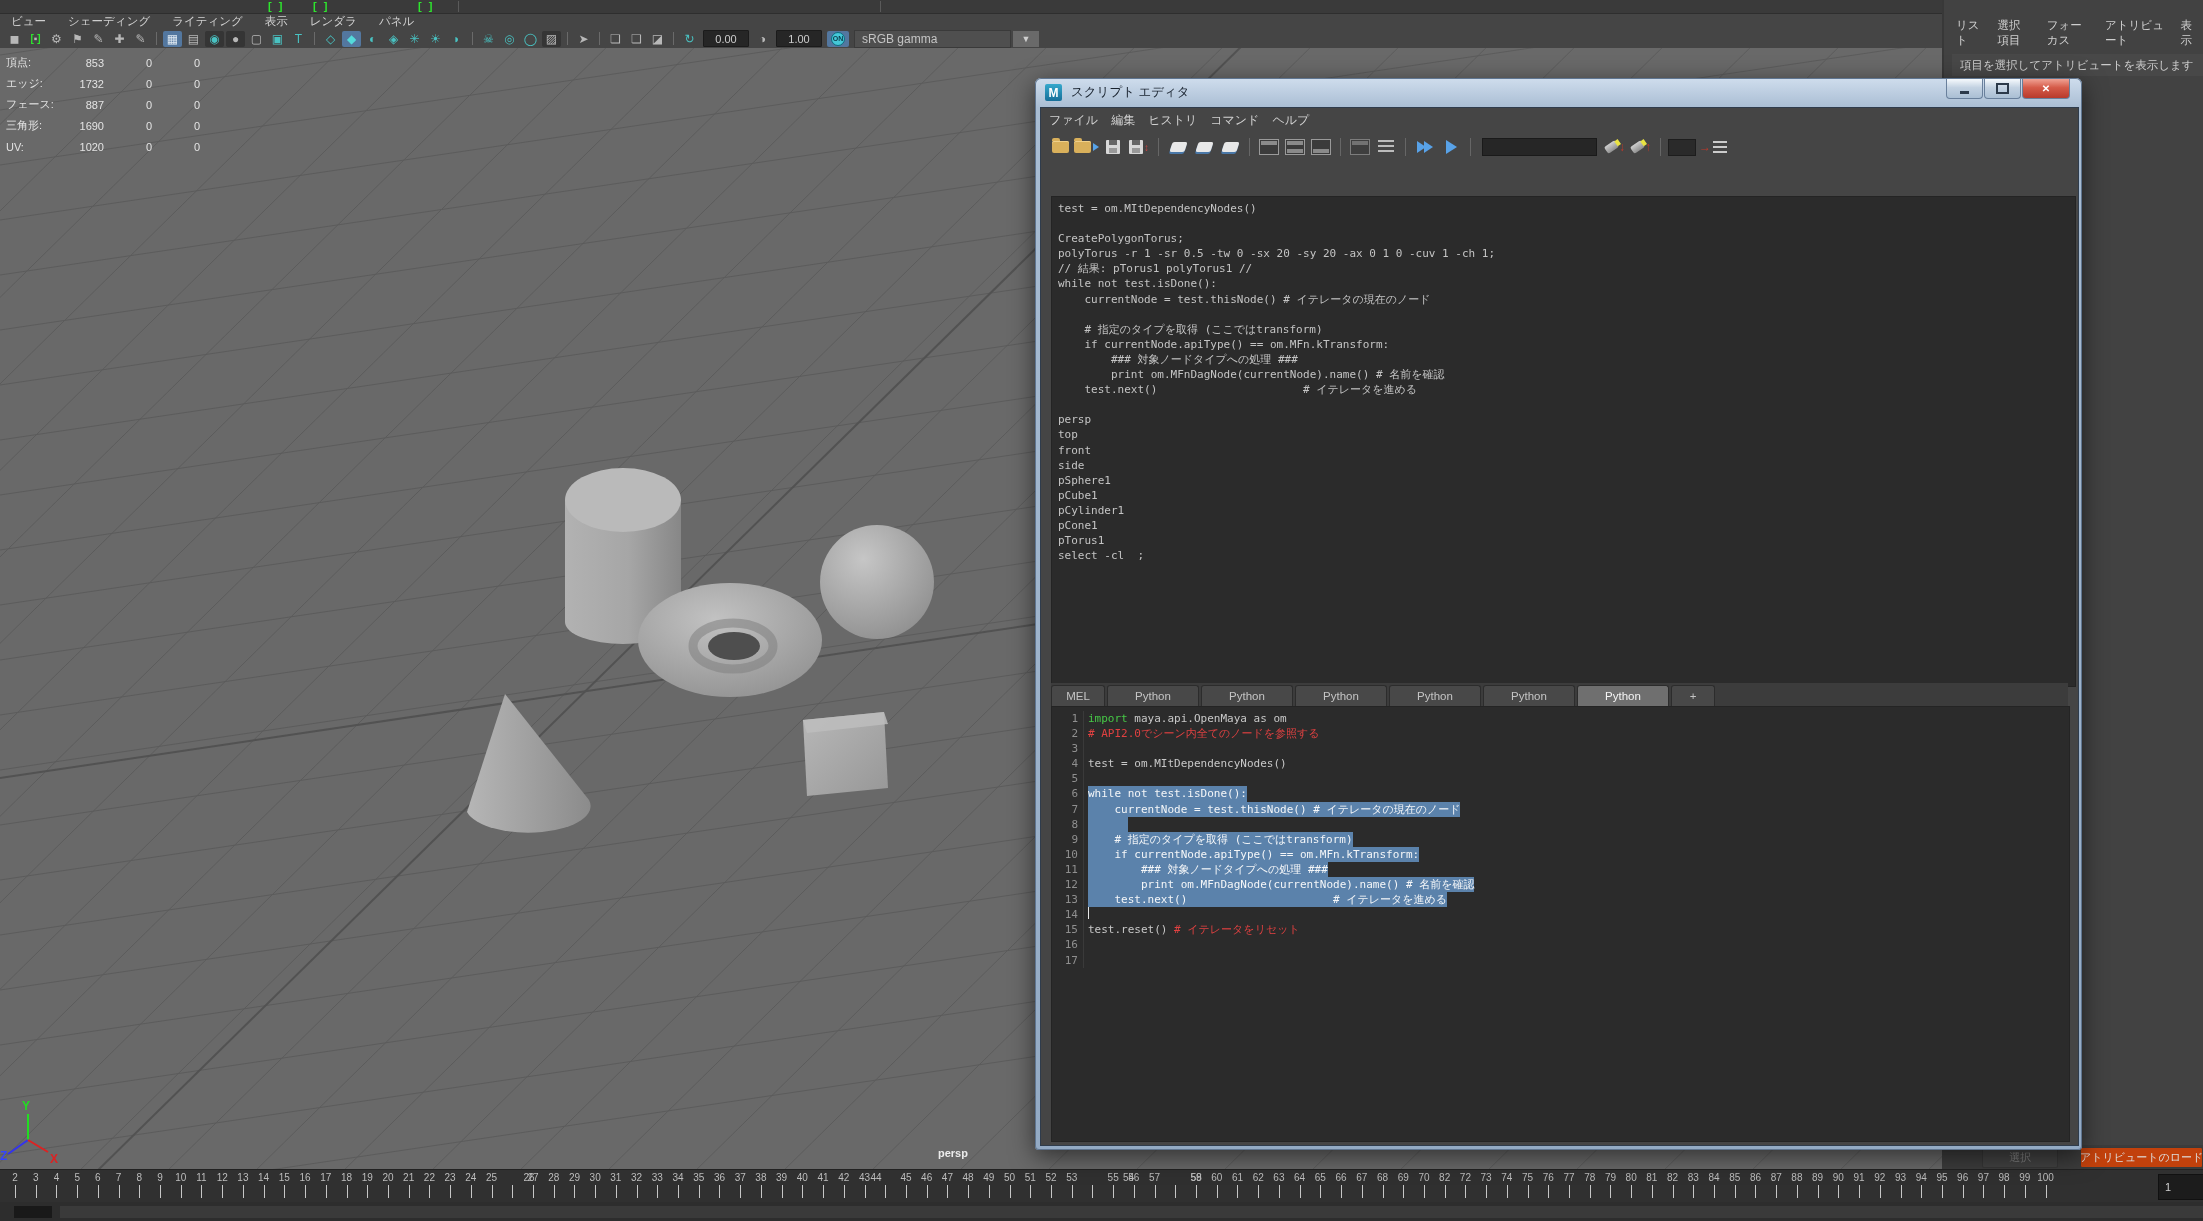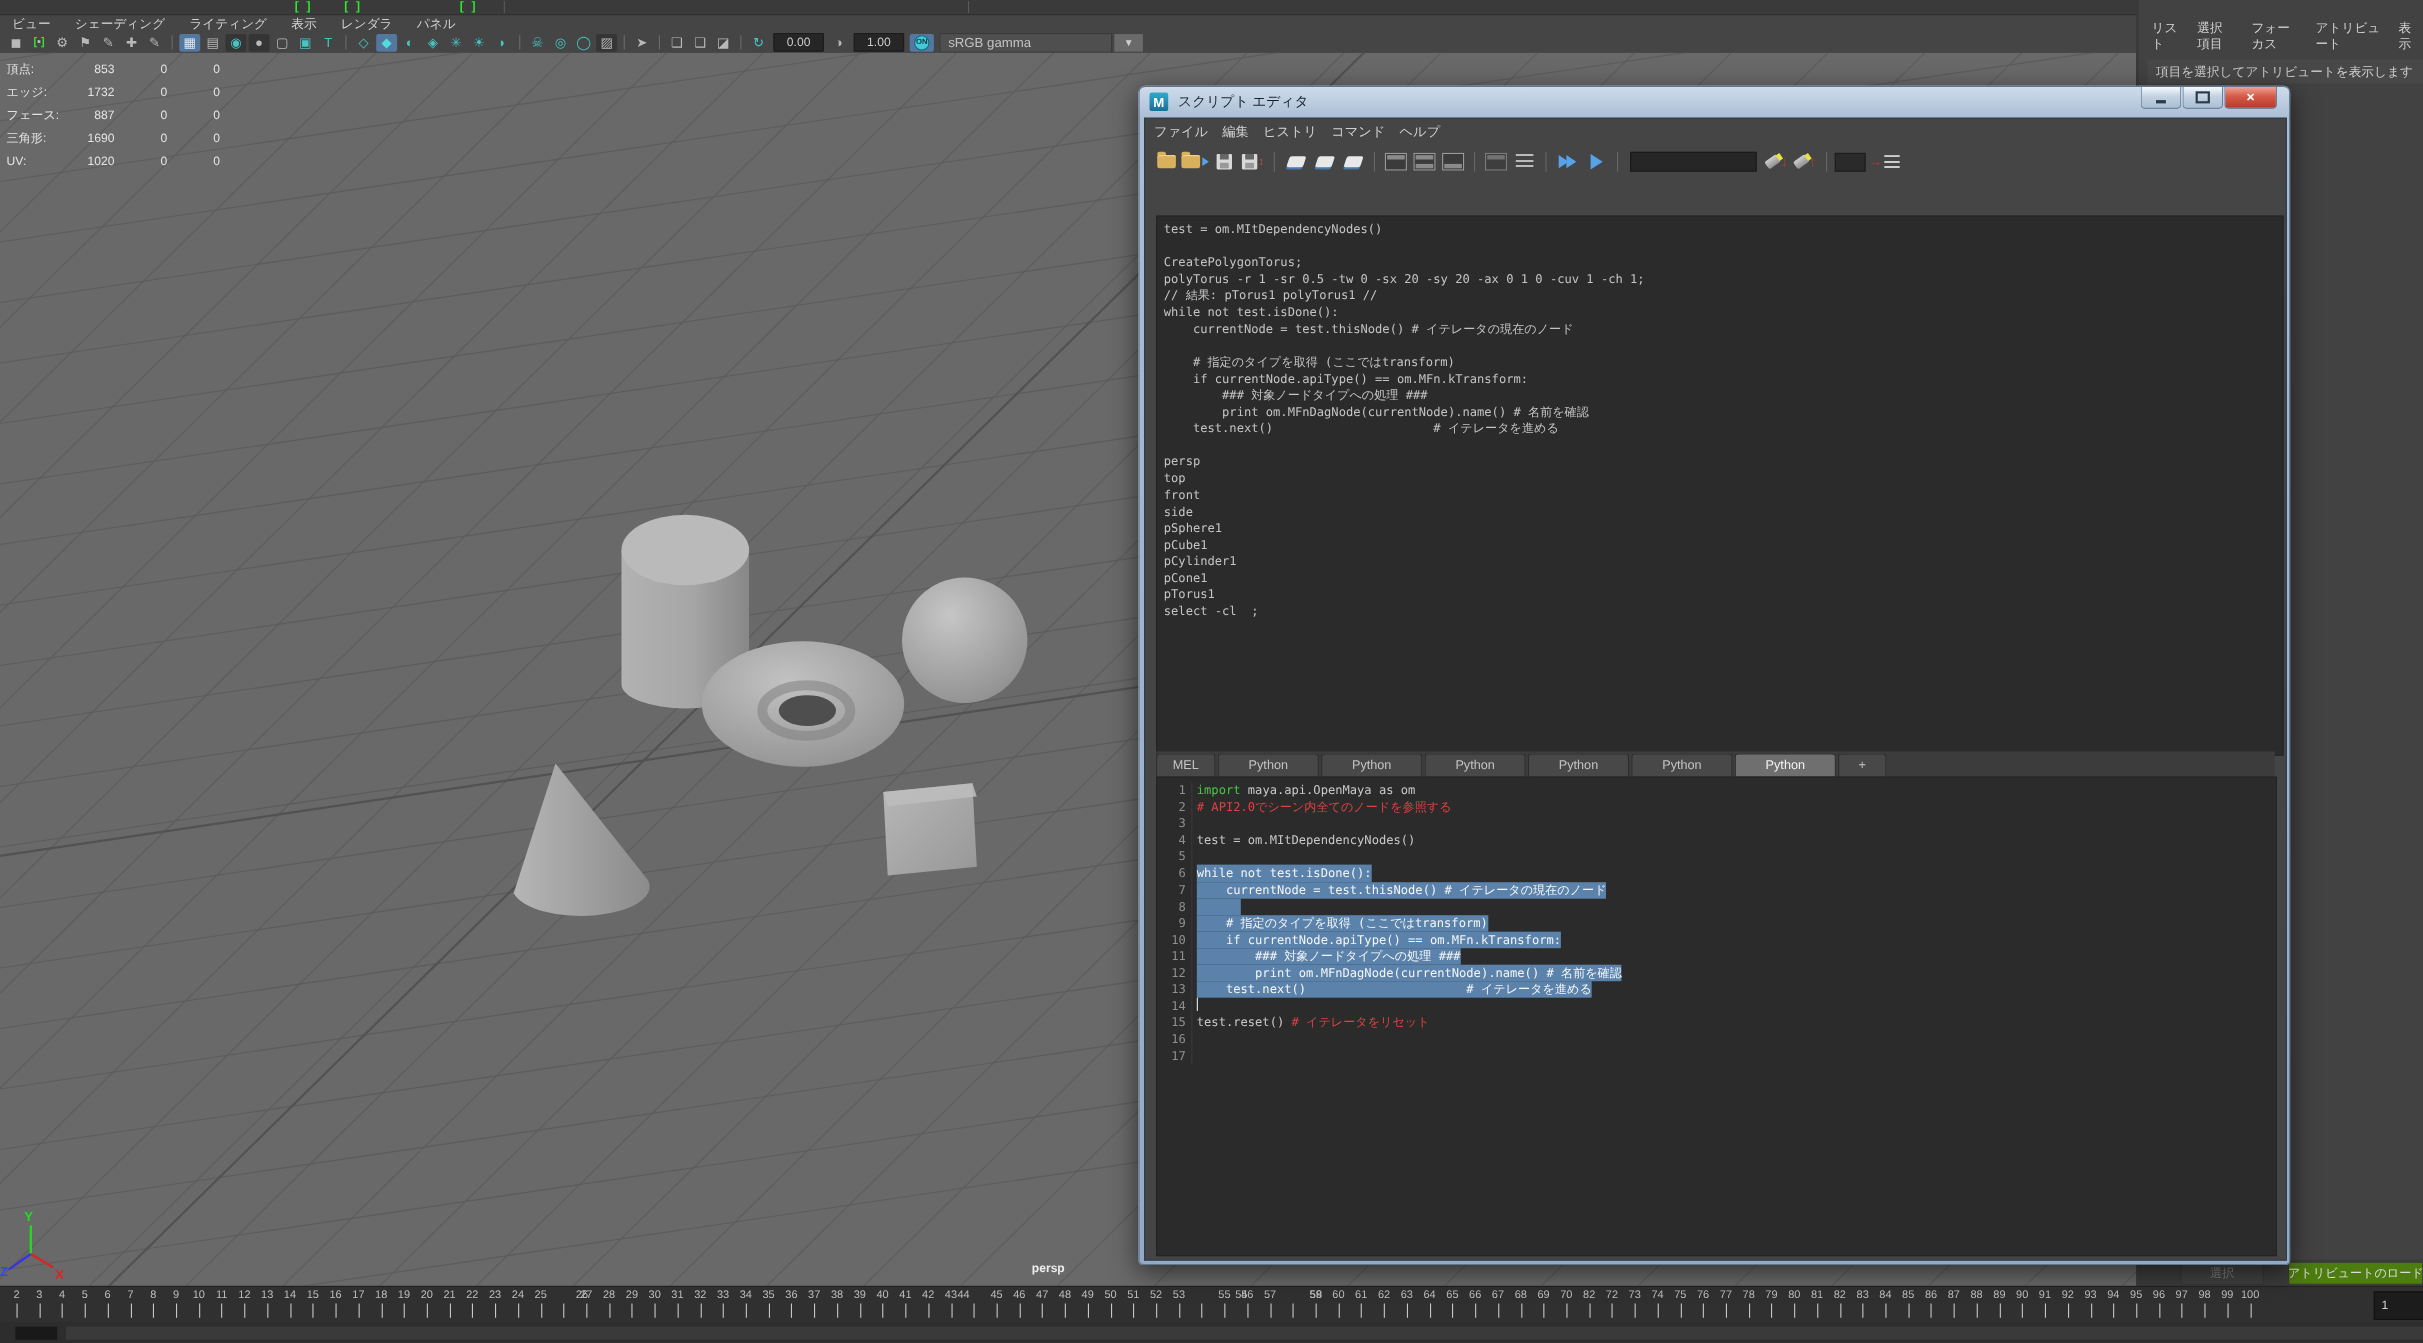--- a/index.html
+++ b/index.html
@@ -39,21 +39,21 @@
   #persp-label{position:absolute;left:938px;top:1099px;font-size:11px;font-weight:bold;color:#ececec;z-index:2;}
   
   #attr-panel{position:absolute;left:1942px;top:0;width:261px;height:1145px;background:#424242;border-left:2px solid #383838;}
   #attr-menu{position:absolute;left:4px;top:18px;display:flex;}
   #attr-menu .menu-item{padding:0 8px;}
   #attr-hint{position:absolute;left:8px;top:54px;width:250px;height:22px;background:#484848;color:#cfcfcf;
              font-size:11.5px;display:flex;align-items:center;padding-left:8px;white-space:nowrap;overflow:hidden;}
   #attr-buttons{position:absolute;left:1942px;top:1145px;width:261px;height:24px;background:#3c3c3c;display:flex;align-items:center;}
   .attr-btn{height:19px;font-size:11px;display:flex;align-items:center;justify-content:center;border-radius:2px;white-space:nowrap;}
   #btn-select{width:80px;margin-left:40px;color:#7f7f7f;background:#414141;border:1px solid #353535;}
-  #btn-load{width:130px;margin-left:22px;color:#dedede;background:#4d7c0f;border:1px solid #3a3a3a;overflow:hidden;}
+  #btn-load{width:130px;margin-left:22px;color:#dedede;background:#c2410c;border:1px solid #3a3a3a;overflow:hidden;}
   
   #timeline{position:absolute;left:0;top:1169px;width:2203px;height:33px;background:#303030;border-top:1px solid #222;}
   .tl-num{position:absolute;top:2px;width:22px;text-align:center;font-size:10px;color:#bdbdbd;}
   .tl-tick{position:absolute;top:15px;width:1px;height:13px;background:#c6c6c6;}
   #tl-current{position:absolute;left:2158px;top:4px;width:40px;height:24px;background:#1c1c1c;border:1px solid #111;
               color:#d0d0d0;font-size:11px;display:flex;align-items:center;padding-left:6px;}
   #range-strip{position:absolute;left:0;top:1202px;width:2203px;height:19px;background:#2d2d2d;}
   #range-box{position:absolute;left:14px;top:4px;width:38px;height:12px;background:#191919;}
   #range-track{position:absolute;left:60px;top:4px;width:2143px;height:12px;background:#3a3a3a;}
   

